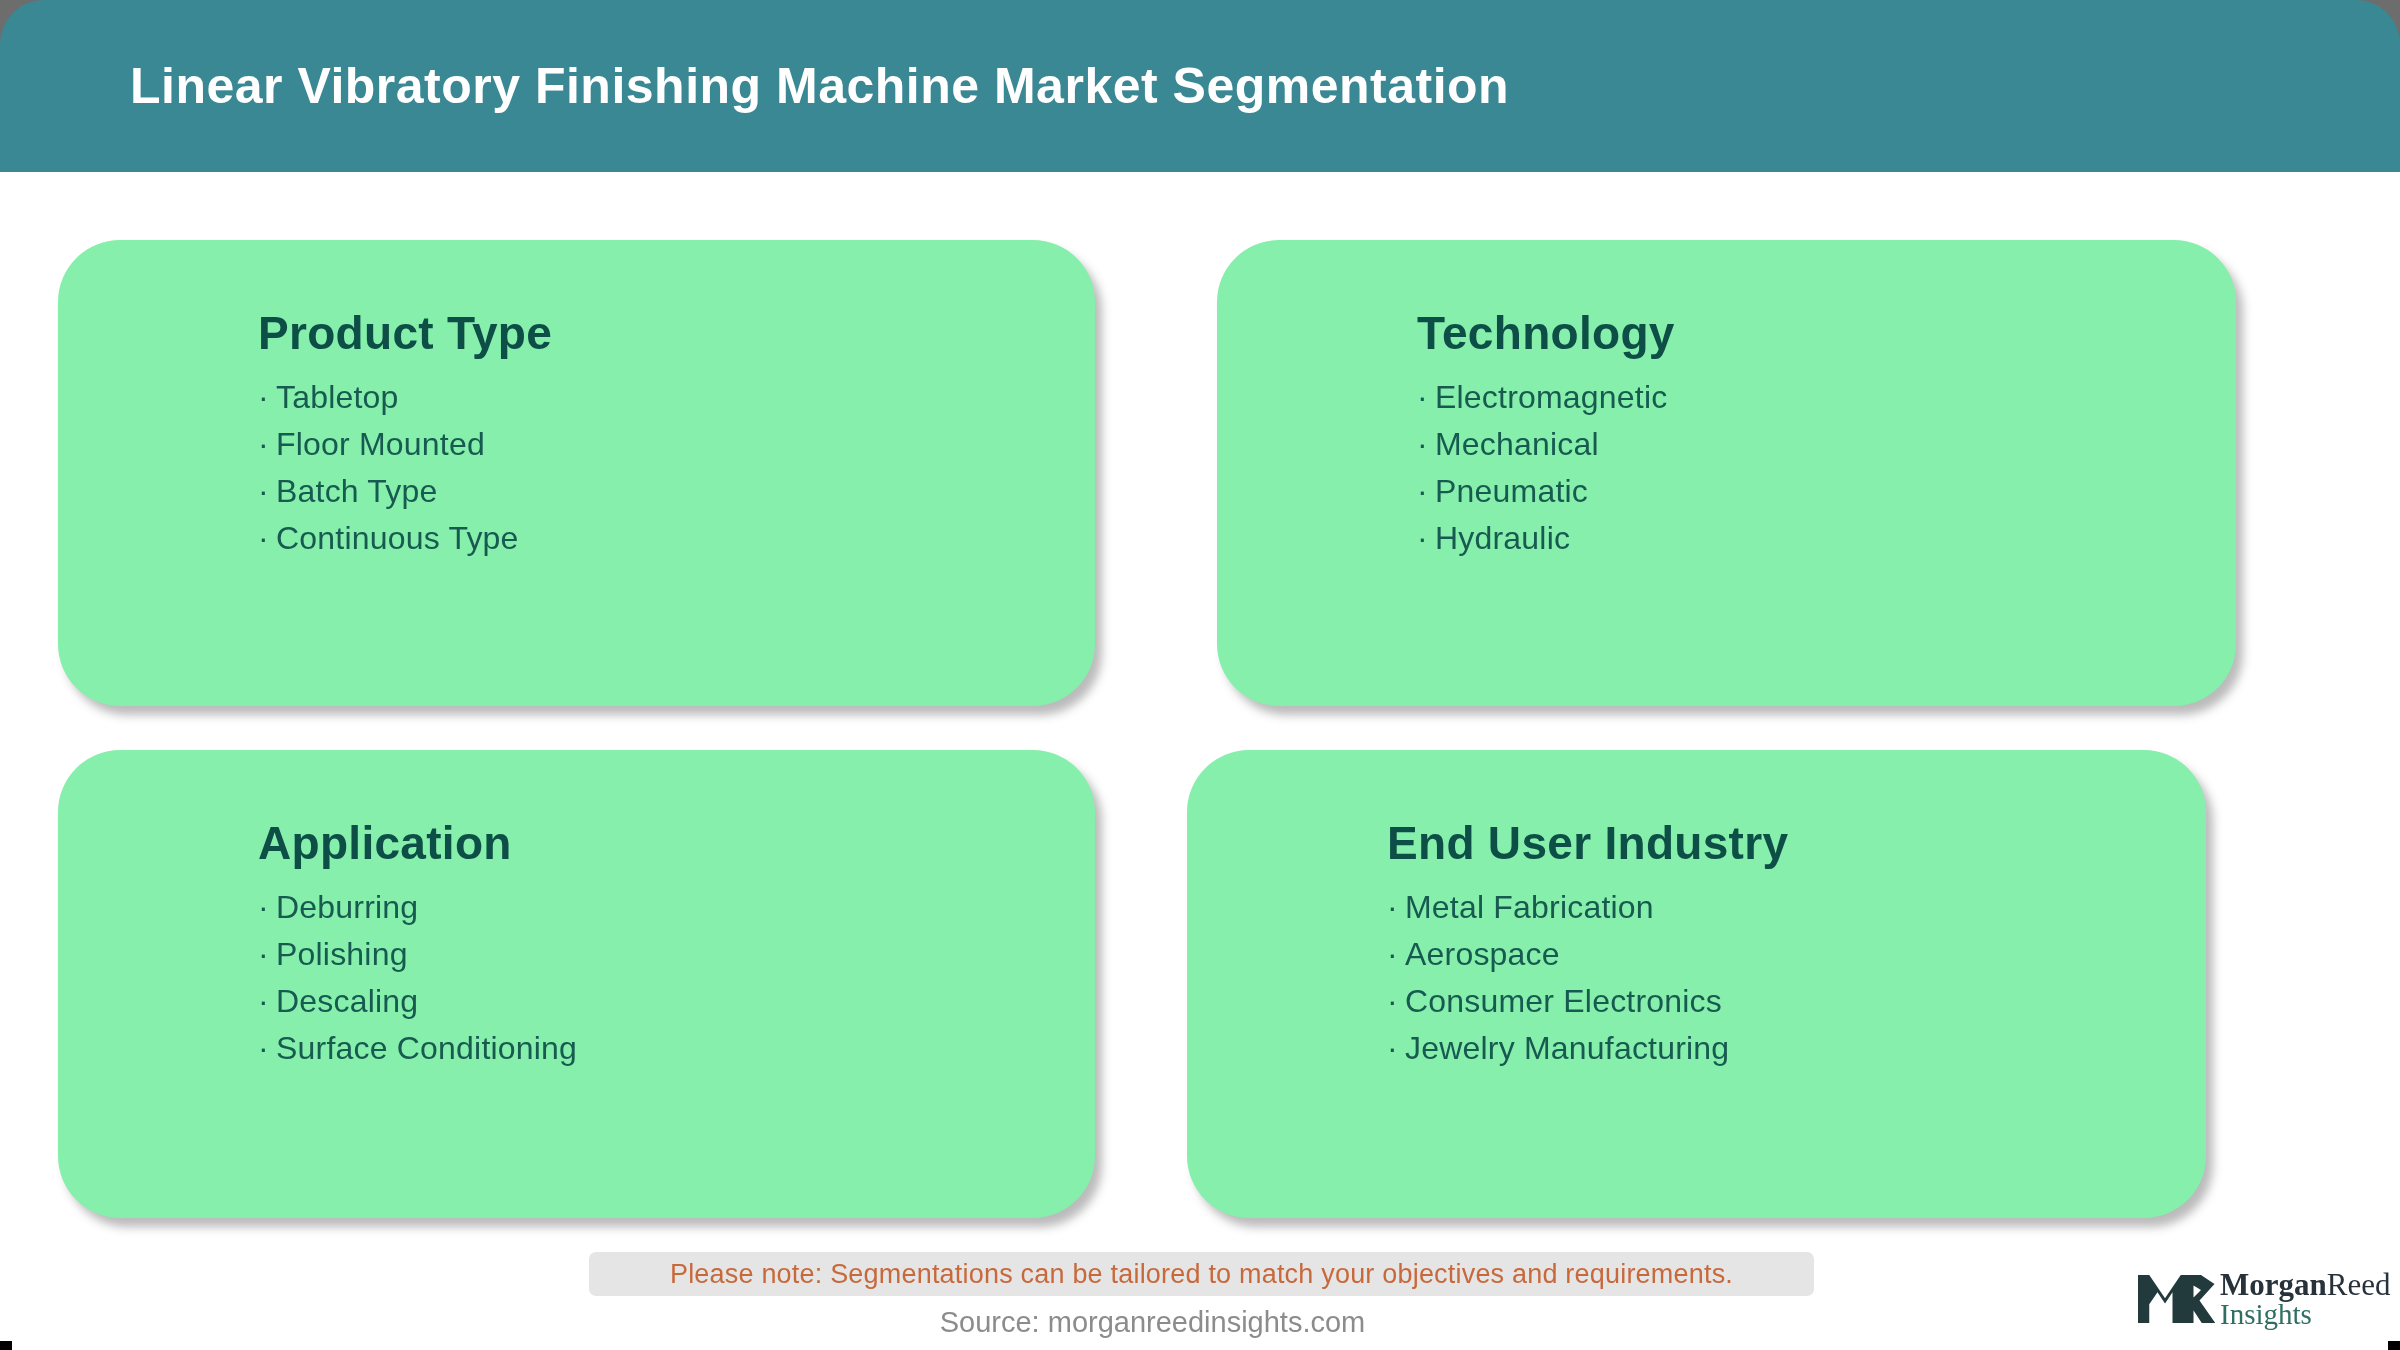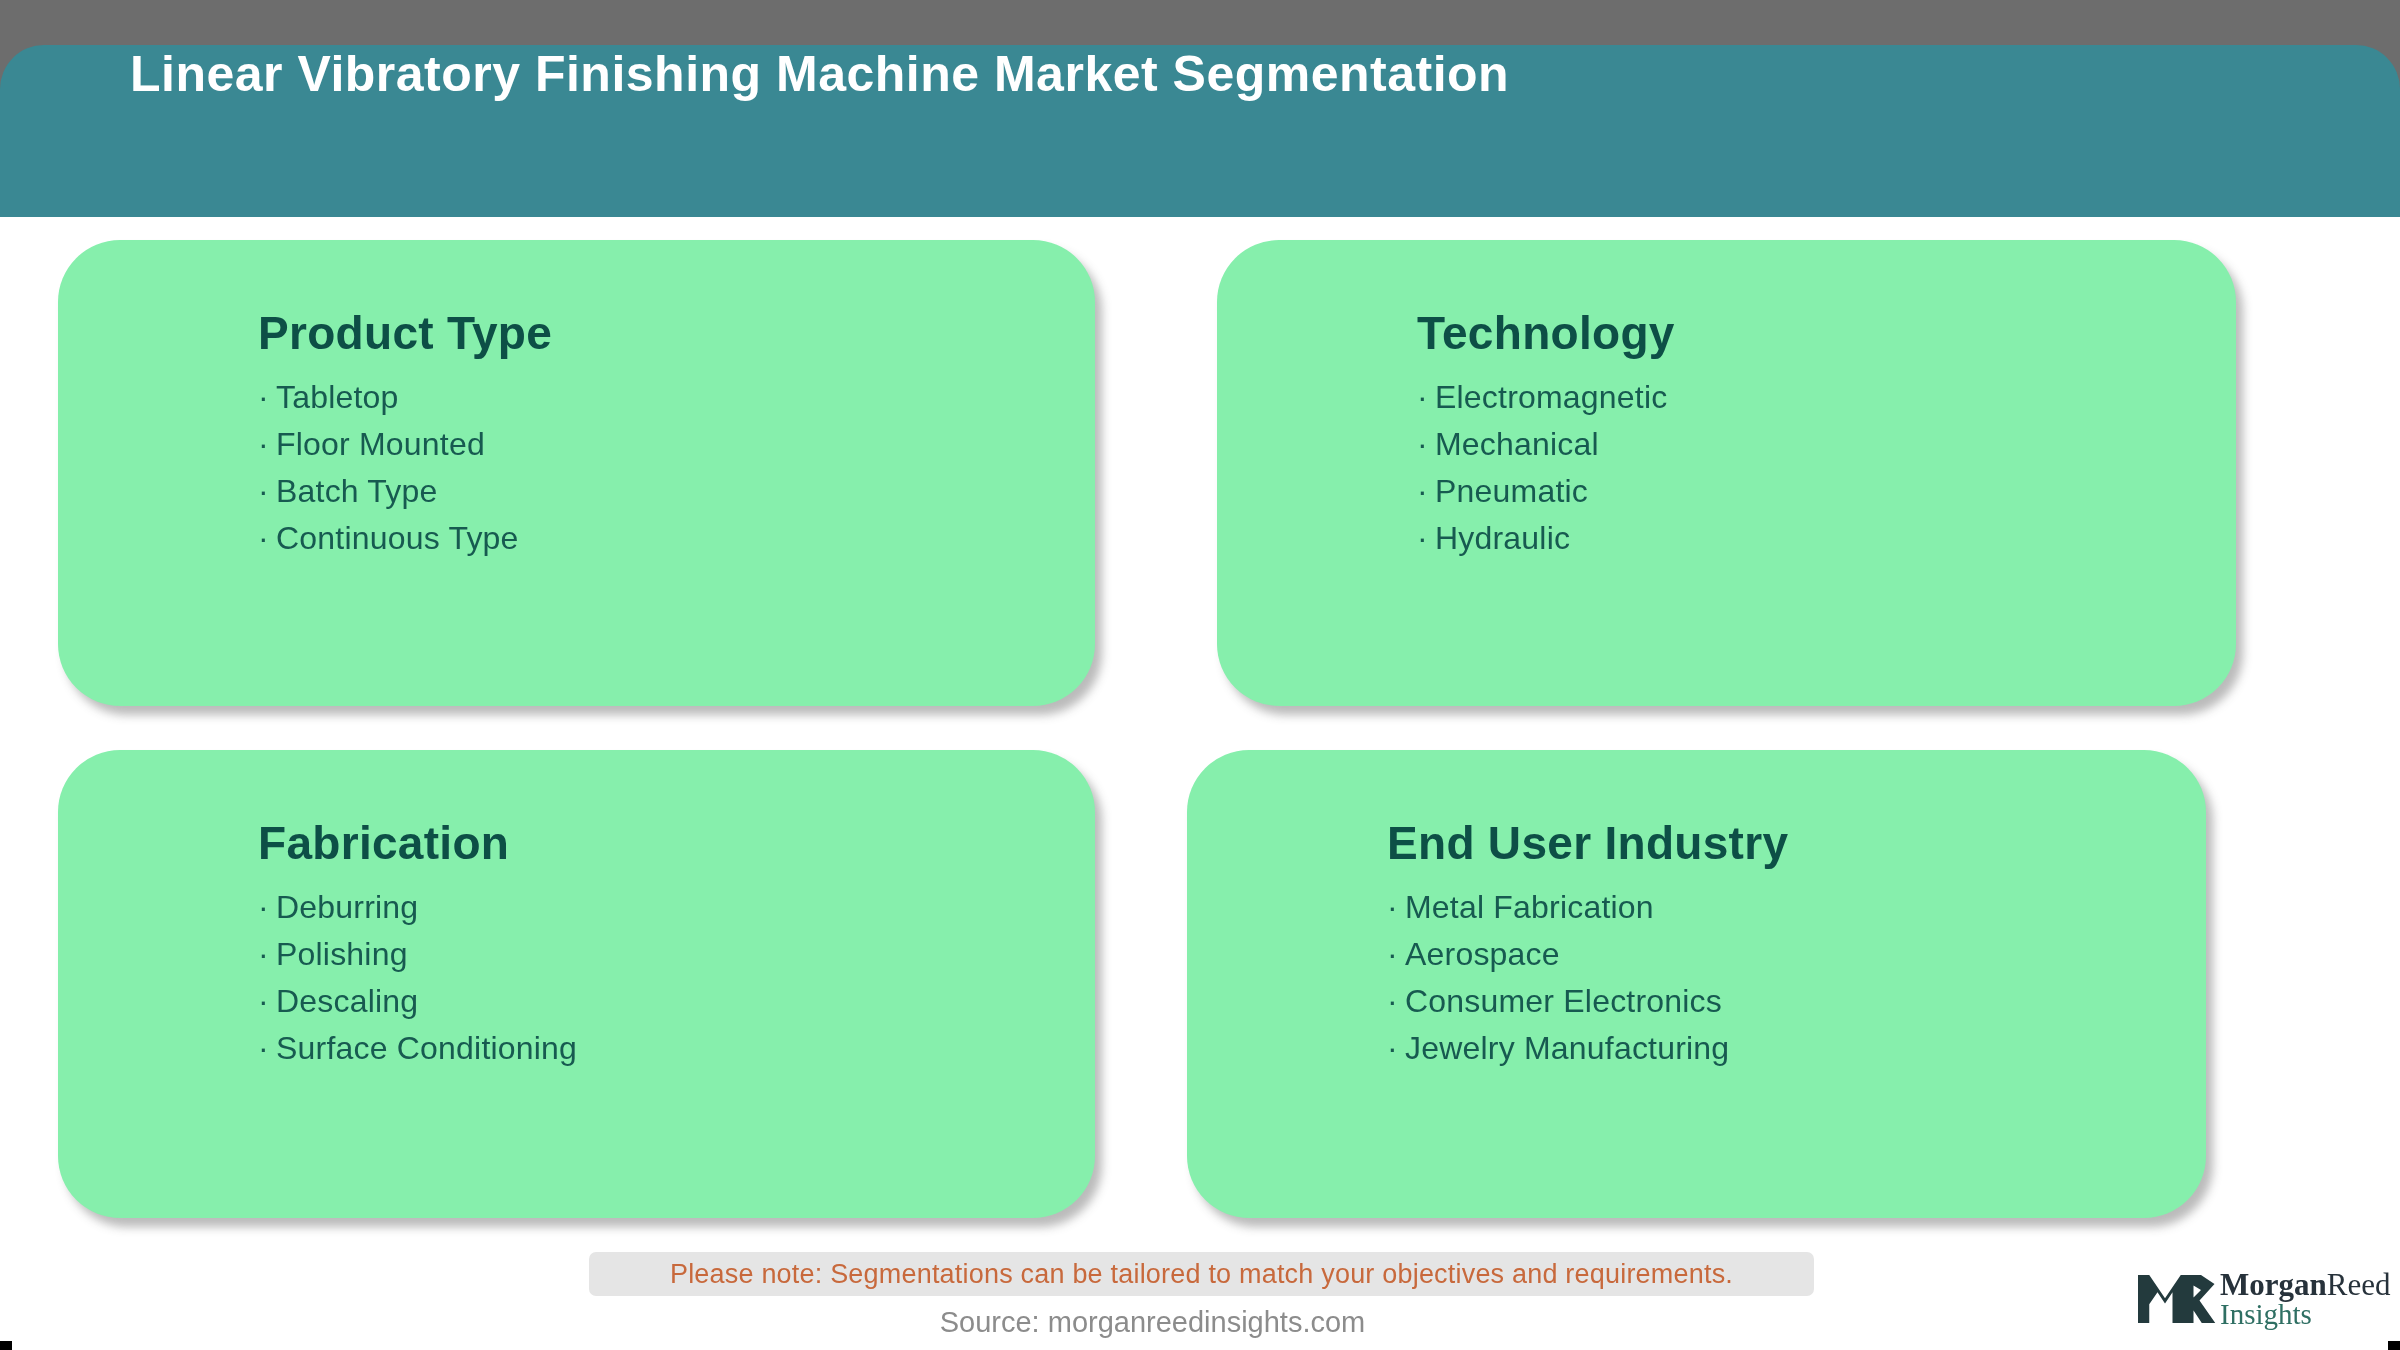--- a/index.html
+++ b/index.html
@@ -19,23 +19,23 @@
     width: 2400px; height: 172px;
     background: #6d6d6d;
   }
   .header {
     position: absolute;
     top: 0; left: 0;
     width: 2400px; height: 172px;
     background: #3a8893;
     border-radius: 44px 44px 0 0;
     display: flex;
+    align-items: center;
     box-sizing: border-box;
     padding-left: 130px;
-    margin-top: 45px;
   }
   .header h1 {
     margin: 0;
     color: #ffffff;
     font-size: 50px;
     font-weight: 700;
     letter-spacing: 0.5px;
   }
 
   
@@ -156,21 +156,21 @@
     <h2>Technology</h2>
     <ul>
         <li><span class="bullet">·</span><span>Electromagnetic</span></li>
         <li><span class="bullet">·</span><span>Mechanical</span></li>
         <li><span class="bullet">·</span><span>Pneumatic</span></li>
         <li><span class="bullet">·</span><span>Hydraulic</span></li>
       </ul>
   </div>
 
   <div class="card c3">
-    <h2>Fabrication</h2>
+    <h2>Application</h2>
     <ul>
         <li><span class="bullet">·</span><span>Deburring</span></li>
         <li><span class="bullet">·</span><span>Polishing</span></li>
         <li><span class="bullet">·</span><span>Descaling</span></li>
         <li><span class="bullet">·</span><span>Surface Conditioning</span></li>
       </ul>
   </div>
 
   <div class="card c4">
     <h2>End User Industry</h2>

